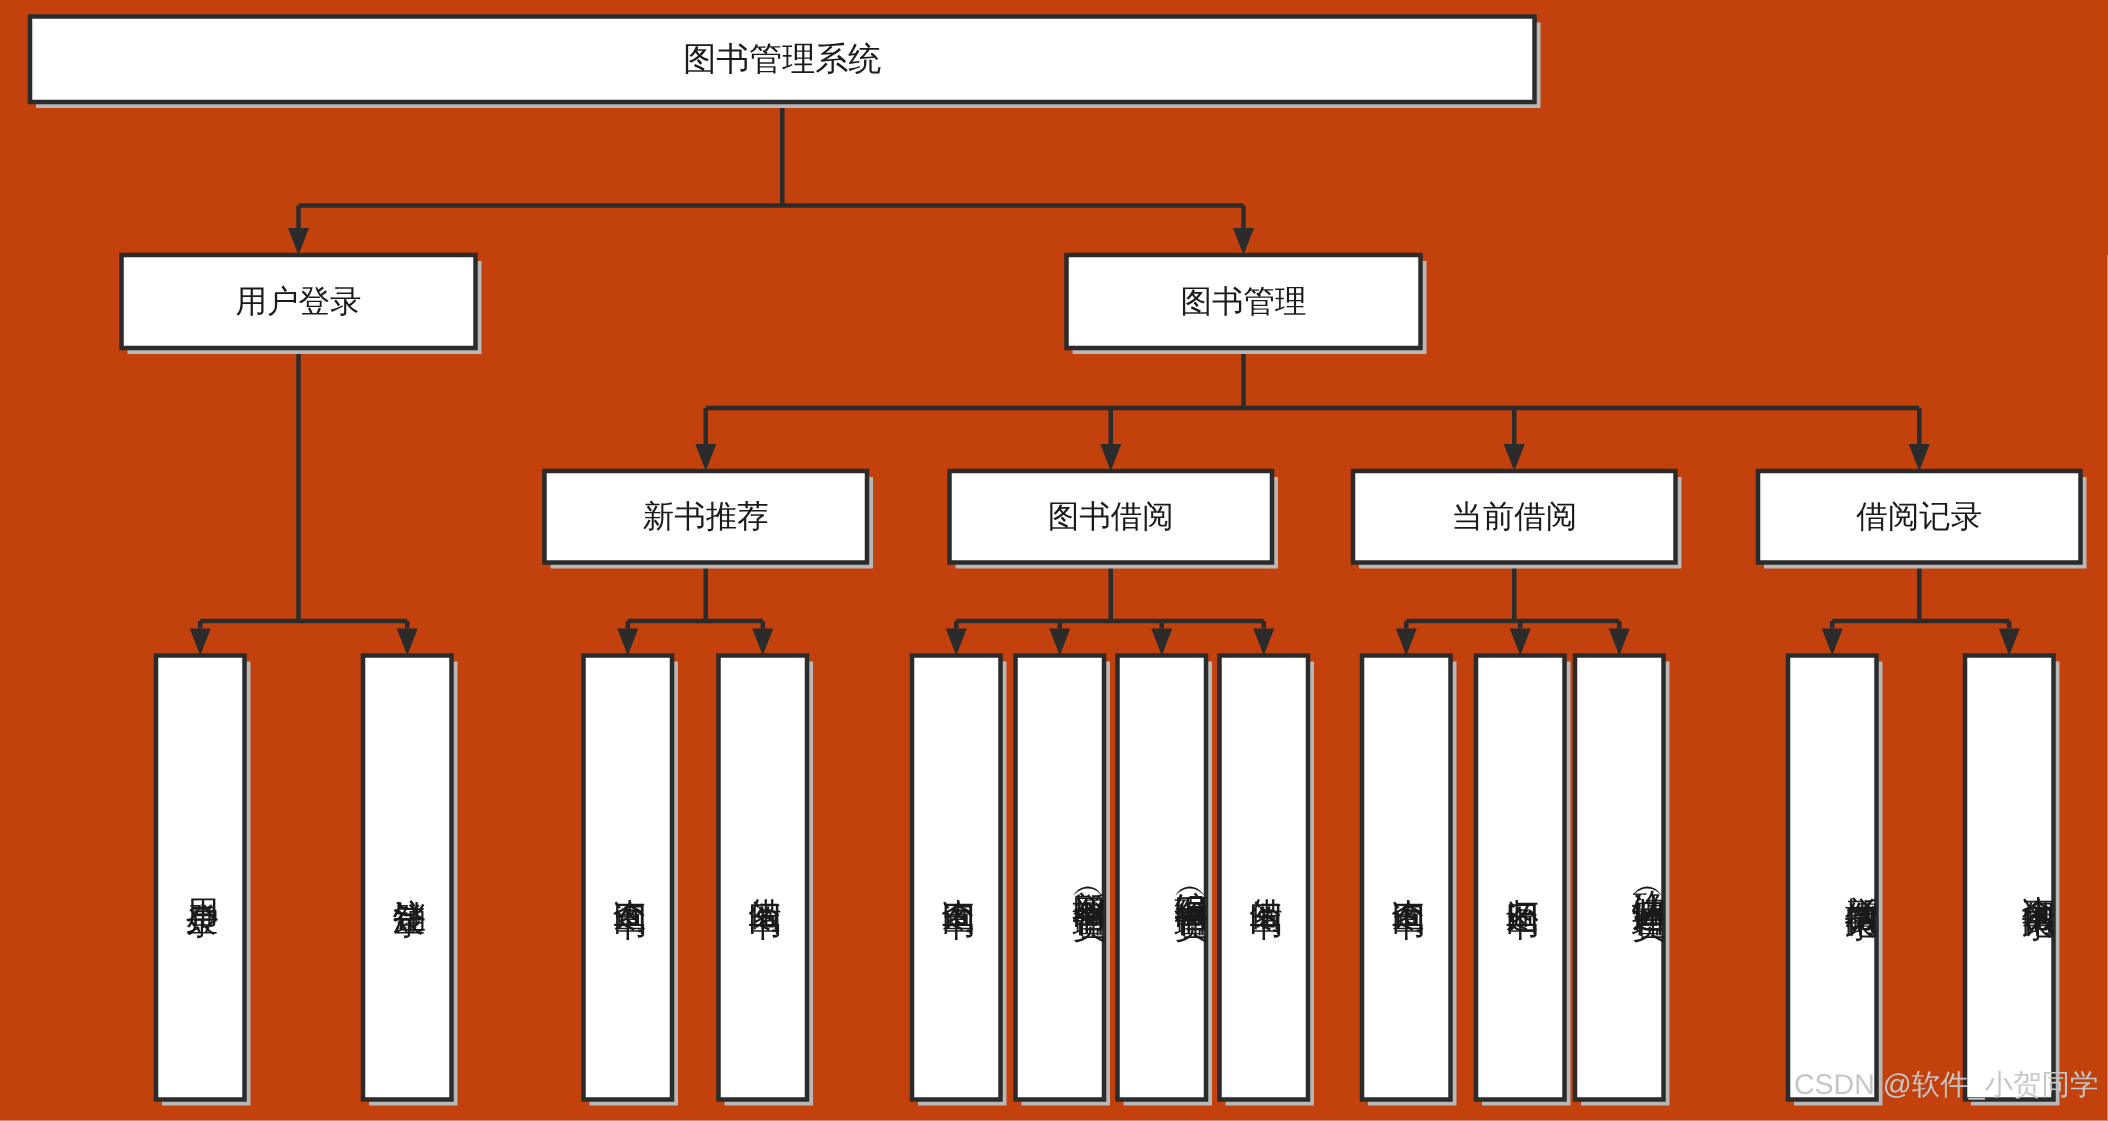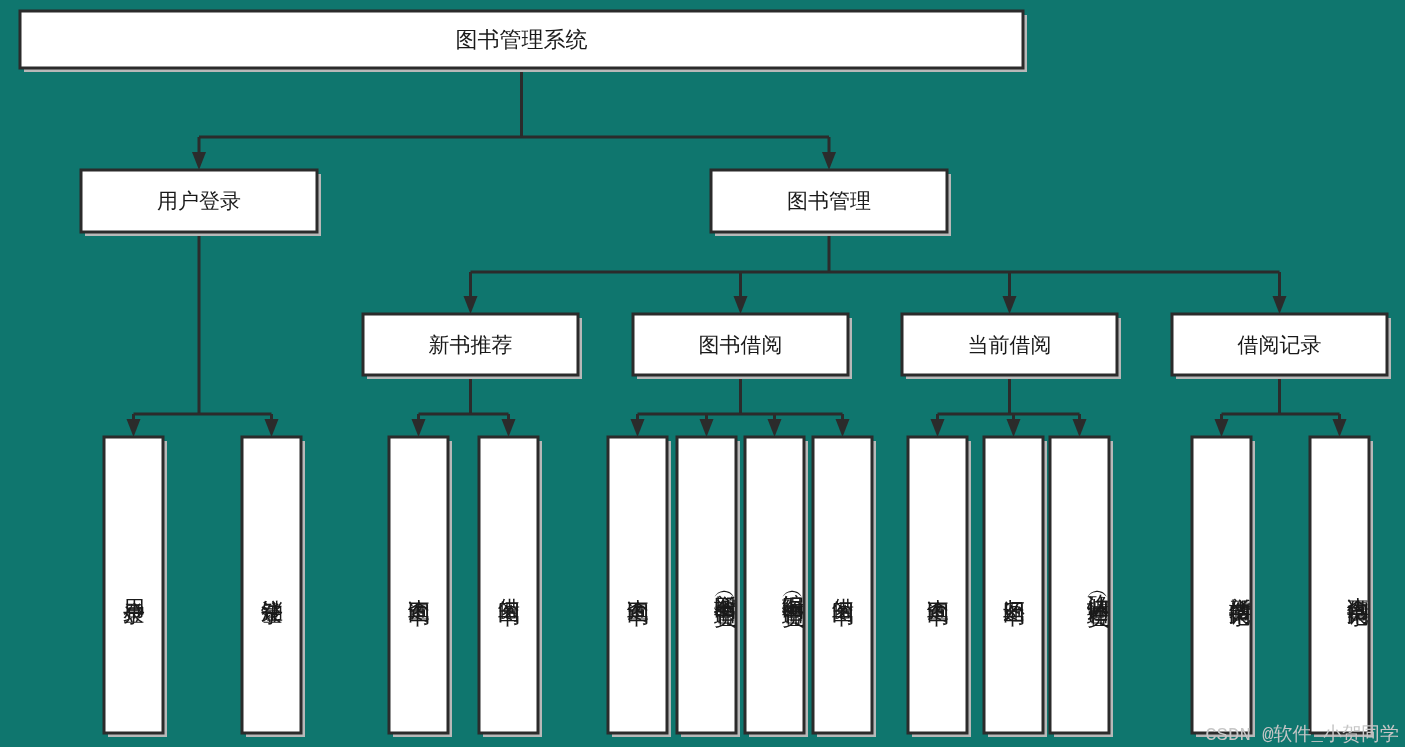--- a/index.html
+++ b/index.html
@@ -1,21 +1,21 @@
 <!DOCTYPE html>
 <html><head>
 <meta charset="utf-8">
 <style>
   html,body{margin:0;padding:0;background:#ffffff;}
   body{
     width:1405px;height:747px;overflow:hidden;
     font-family:"DejaVu Sans","Liberation Sans",sans-serif;
     color:#1a1a1a;
   }
-  #diagram-root{position:relative;width:1405px;height:747px;background:#0f766e;}
+  #diagram-root{position:relative;width:1405px;height:747px;background:#c2410c;}
   svg#tree-svg{position:absolute;left:0;top:0;width:1405px;height:747px;}
 
   .node-rect{fill:#ffffff;stroke:#2b2b2b;stroke-width:3;}
   .node-shadow{fill:#b8b8b8;stroke:none;}
   .connector{stroke:#2b2b2b;stroke-width:3;fill:none;stroke-linecap:butt;}
   .arrow-head{fill:#2b2b2b;stroke:none;}
 
   .node-label{
     font-family:"DejaVu Sans","Liberation Sans",sans-serif;
     fill:#1a1a1a;
@@ -37,22 +37,22 @@
     display:flex;
     align-items:flex-start;
     justify-content:center;
     white-space:nowrap;
     pointer-events:none;
   }
   .vlabel.center{align-items:center;}
 
   #watermark{
     position:absolute;
-    right:6px;bottom:0;
-    font-family:Liberation Mono, monospace;
+    right:6px;bottom:11px;
+    font-family:Liberation Sans, sans-serif;
     font-size:19px;
     color:#c6c6c6;
     white-space:nowrap;
     user-select:none;
   }
 </style>
 </head>
 <body>
 
 <div id="diagram-root">

